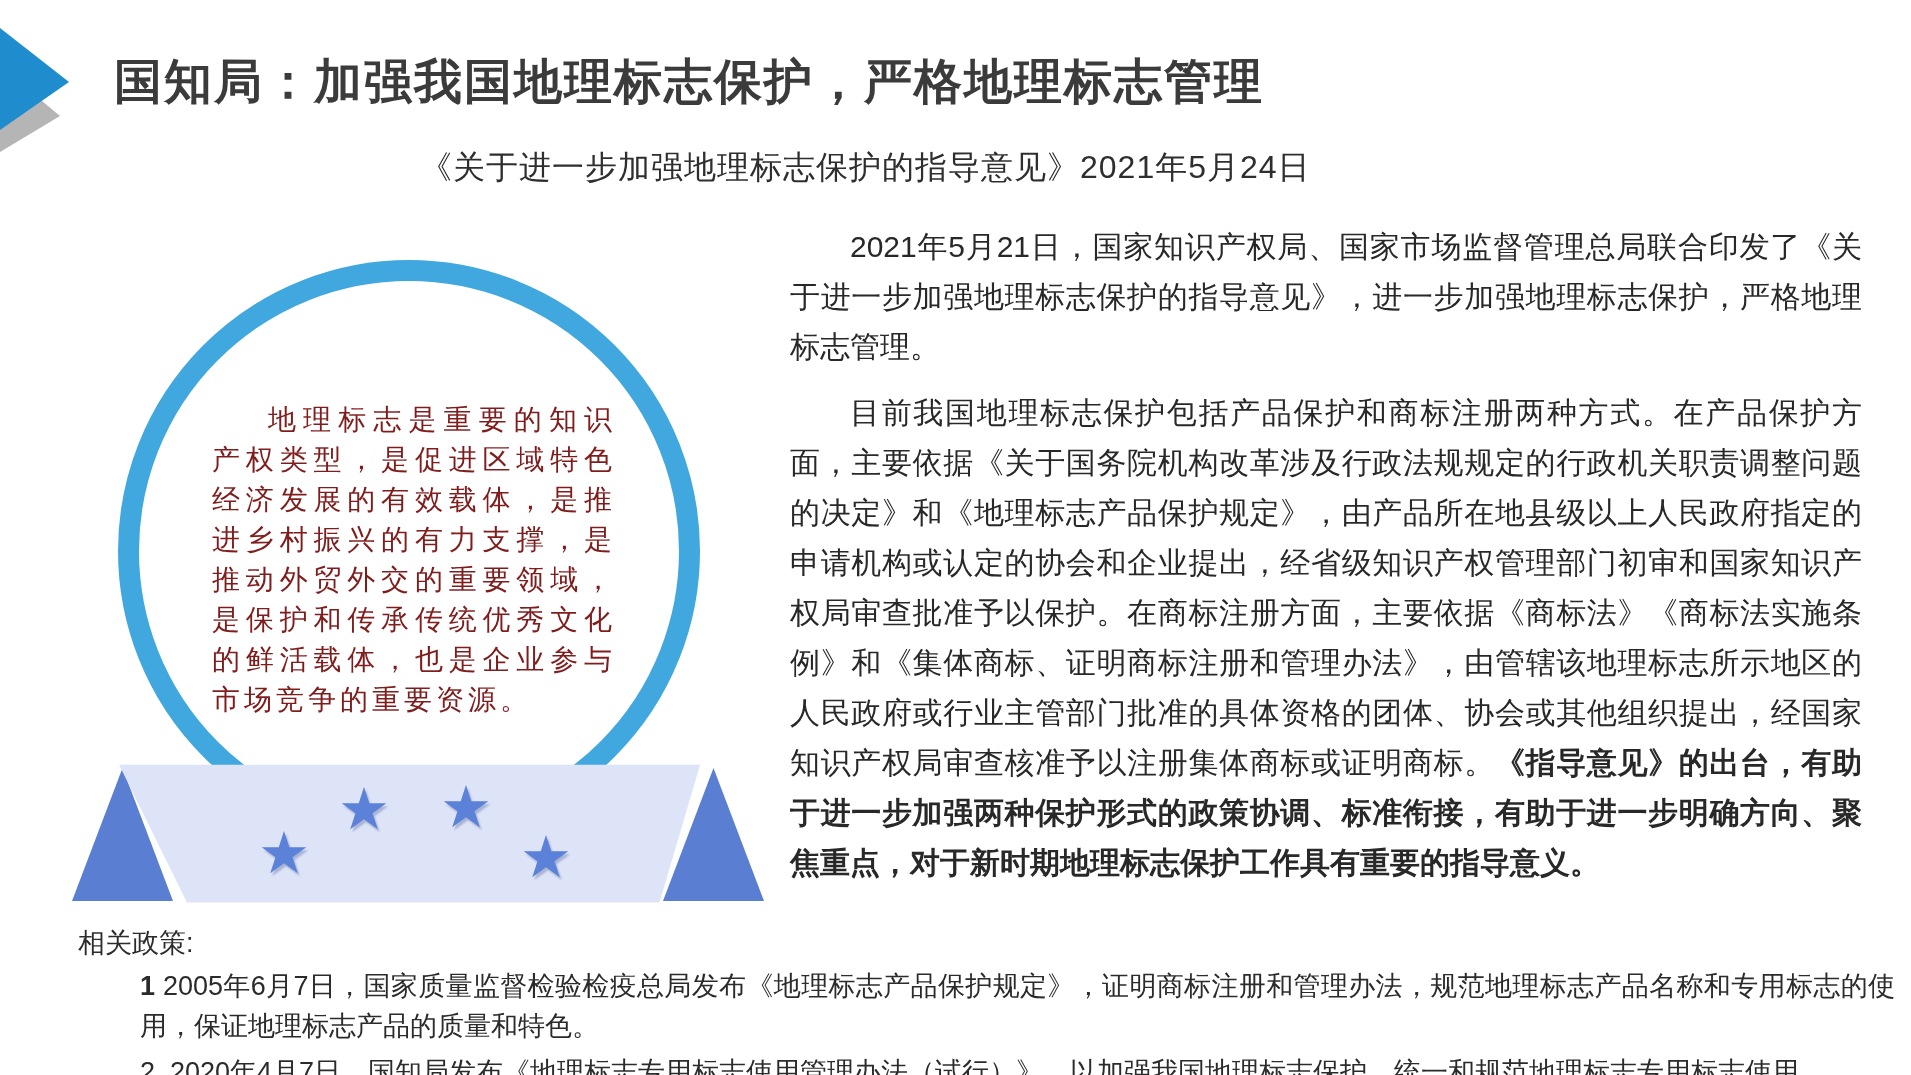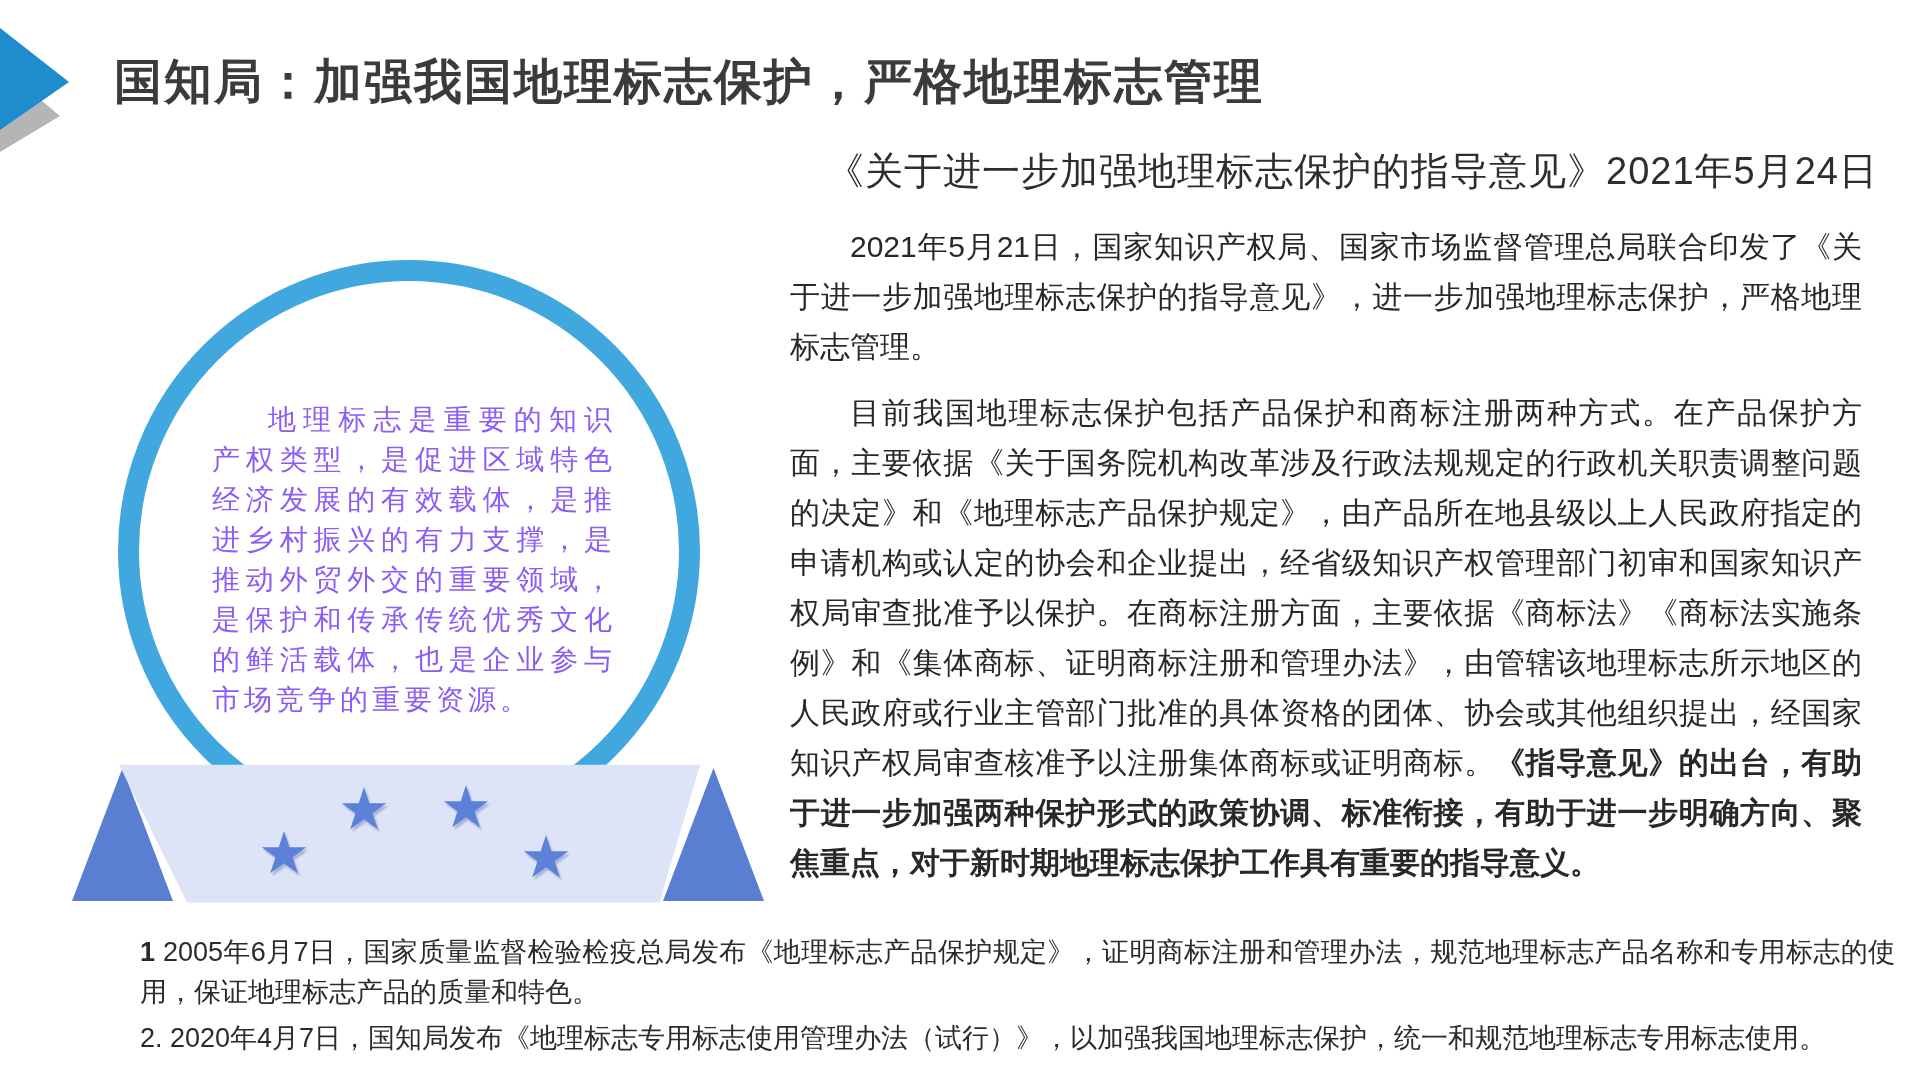--- a/index.html
+++ b/index.html
@@ -21,31 +21,31 @@
     clip-path:polygon(0 0,100% 53%,0 100%);
   }
 
   
   .title{
     position:absolute;left:114px;top:50px;width:1500px;
     font-size:48px;font-weight:700;color:#3b3b3b;letter-spacing:2px;
   }
   .subtitle{
     position:absolute;left:420px;right:33px;top:146px;
-    font-size:38px;font-weight:400;color:#2e2e2e;text-align:right;letter-spacing:1px;
+    font-size:32px;font-weight:400;color:#2e2e2e;letter-spacing:1px;
   }
 
   
   .medal-circle{
     position:absolute;left:118px;top:260px;width:540px;height:540px;
     border:21px solid #41a8df;border-radius:50%;background:#ffffff;
   }
   .medal-text{
     position:absolute;left:212px;top:400px;width:404px;
-    font-size:28px;line-height:40px;color:#8b5cf6;
+    font-size:28px;line-height:40px;color:#7f1d1d;
     text-indent:2em;text-align:justify;letter-spacing:4px;
   }
   .banner{position:absolute;left:68px;top:762px;width:700px;height:142px;}
   .banner-tri{
     position:absolute;top:6px;width:101px;height:133px;background:#5a7ed2;
   }
   .banner-tri.left{left:4px;clip-path:polygon(50% 0,100% 100%,0 100%);}
   .banner-tri.right{right:4px;clip-path:polygon(50% 0,100% 100%,0 100%);}
   .banner-body{
     position:absolute;left:0;top:0;width:700px;height:142px;background:#dee4f8;
@@ -99,17 +99,18 @@
     <span class="star s3">★</span>
     <span class="star s4">★</span>
   </div>
 
   <div class="body-col">
     <p>2021年5月21日，国家知识产权局、国家市场监督管理总局联合印发了《关于进一步加强地理标志保护的指导意见》，进一步加强地理标志保护，严格地理标志管理。</p>
     <p><span>目前我国地理标志保护包括产品保护和商标注册两种方式。在产品保护方面，主要依据《关于国务院机构改革涉及行政法规规定的行政机关职责调整问题的决定》和《地理标志产品保护规定》，由产品所在地县级以上人民政府指定的申请机构或认定的协会和企业提出，经省级知识产权管理部门初审和国家知识产权局审查批准予以保护。在商标注册方面，主要依据《商标法》《商标法实施条例》和《集体商标、证明商标注册和管理办法》，由管辖该地理标志所示地区的人民政府或行业主管部门批准的具体资格的团体、协会或其他组织提出，经国家知识产权局审查核准予以注册集体商标或证明商标。</span><span class="bold">《指导意见》的出台，有助于进一步加强两种保护形式的政策协调、标准衔接，有助于进一步明确方向、聚焦重点，对于新时期地理标志保护工作具有重要的指导意义。</span></p>
   </div>
 
   <div class="policies">
+    <div class="policies-heading">相关政策:</div>
     <div class="policy-item"><span class="marker">1</span><span> 2005年6月7日，国家质量监督检验检疫总局发布《地理标志产品保护规定》，证明商标注册和管理办法，规范地理标志产品名称和专用标志的使用，保证地理标志产品的质量和特色。</span></div>
     <div class="policy-item">2. 2020年4月7日，国知局发布《地理标志专用标志使用管理办法（试行）》，以加强我国地理标志保护，统一和规范地理标志专用标志使用。</div>
   </div>
 
 </div>
 
 </body></html>

